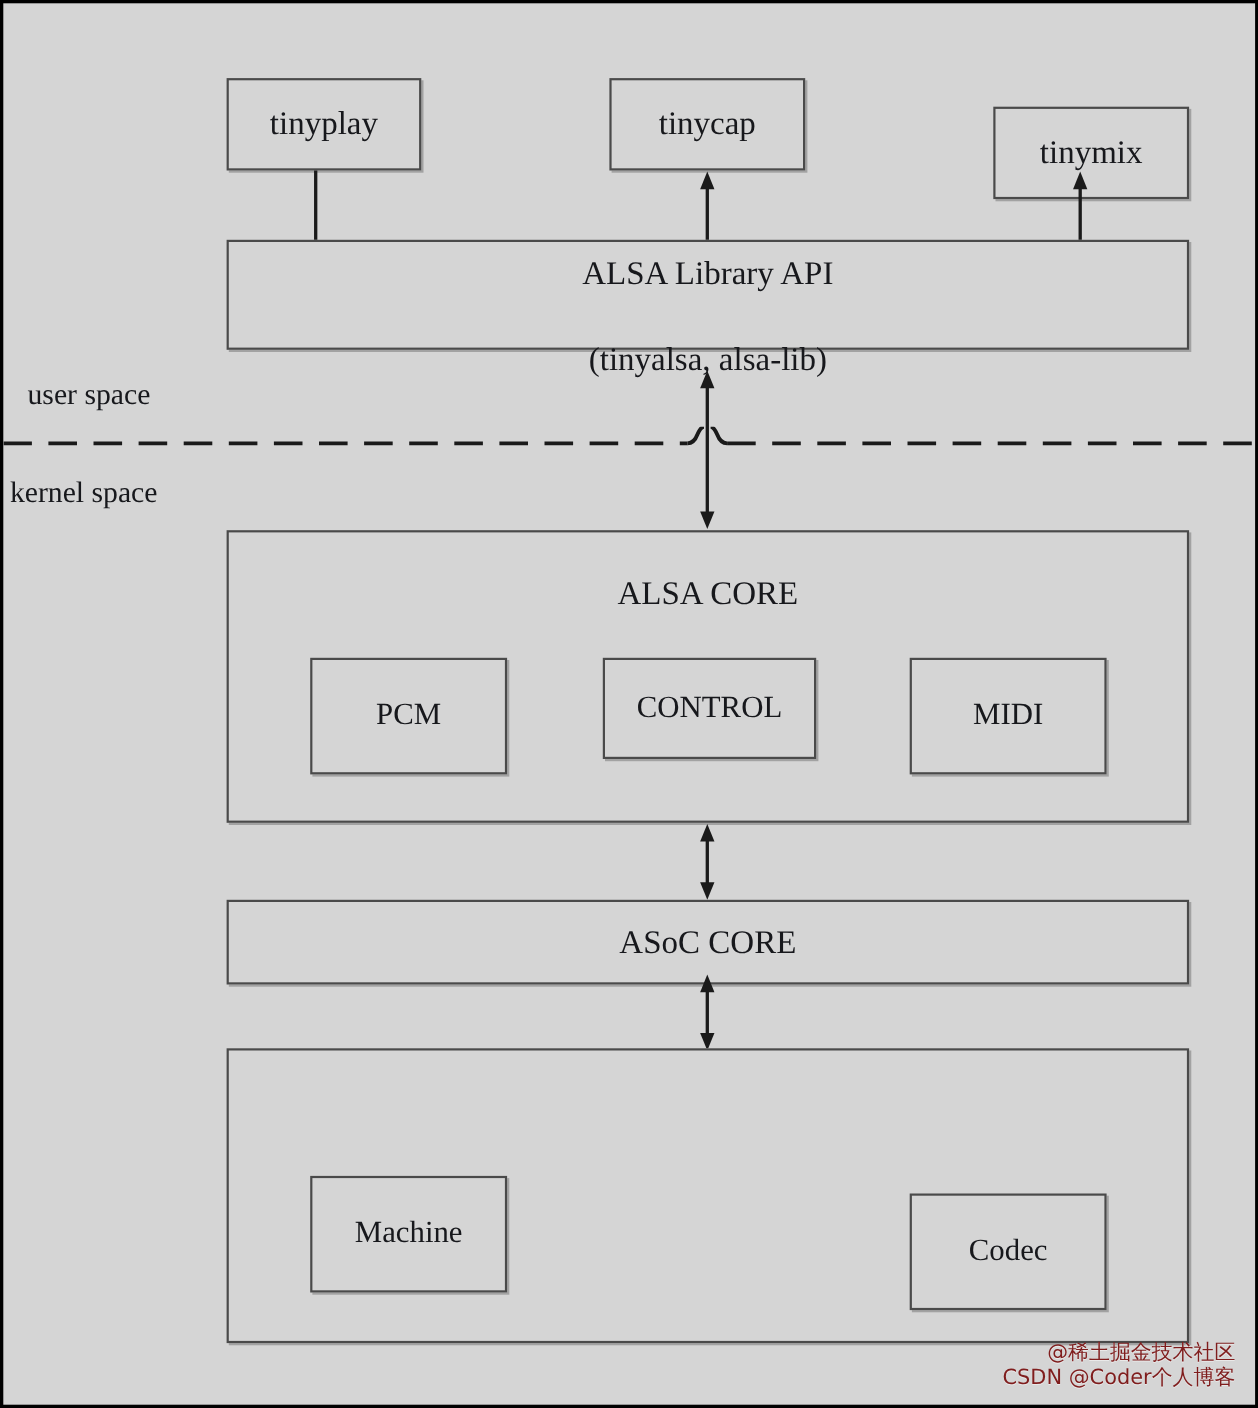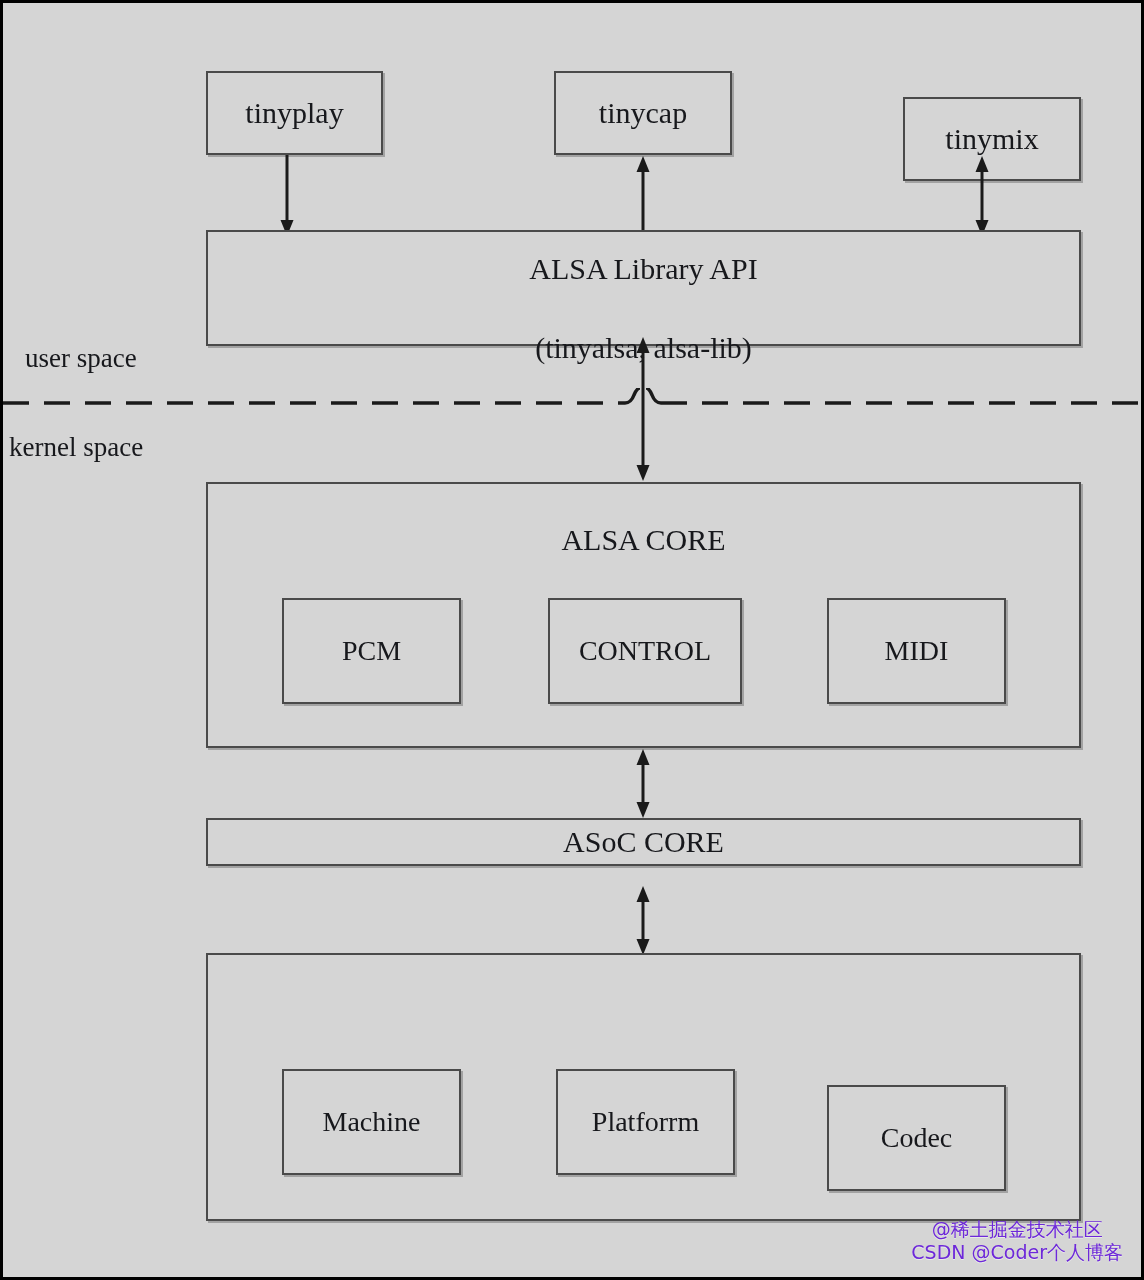--- a/index.html
+++ b/index.html
@@ -76,22 +76,22 @@
   }
   .divider-wrap svg { display: block; }
   
   .arrow {
     position: absolute;
   }
   .arrow svg { display: block; overflow: visible; }
   
   .watermark {
     position: absolute;
-    text-align: center;
-    color: #6d28d9;
+    text-align: right;
+    color: #7f1d1d;
     font-family: "DejaVu Sans", "Liberation Sans", sans-serif;
     line-height: 1.25;
     text-shadow: 0 1px 0 #e9e9e9;
     user-select: none;
   }
   .watermark .wm-line { display: block; }
   .wm1 { font-size: 19px; }
   .wm2 { font-size: 19px; }
 </style>
 </head>
@@ -126,21 +126,21 @@
   </div>
 
   <div class="arrow" style="left:971px; top:152px; width:16px; height:82px;">
     <svg width="16" height="82" viewBox="0 0 16 82">
       <line x1="8" y1="12" x2="8" y2="70" stroke="#1a1a1a" stroke-width="3"></line>
       <polygon points="8,1 1.5,17 14.5,17" fill="#1a1a1a"></polygon>
       <polygon points="8,81 1.5,65 14.5,65" fill="#1a1a1a"></polygon>
     </svg>
   </div>
 
-  <div class="box band" style="left:203px; top:227px; width:875px; height:116px;padding-left:20px;">
+  <div class="box band" style="left:203px; top:215px; width:875px; height:100px;padding-left:20px;">
     <div class="label">
       <span>ALSA Library API</span><br>
       <span>(tinyalsa, alsa-lib)</span>
     </div>
   </div>
 
   <div class="arrow" style="left:632px; top:333px; width:16px; height:146px;">
     <svg width="16" height="146" viewBox="0 0 16 146">
       <line x1="8" y1="12" x2="8" y2="134" stroke="#1a1a1a" stroke-width="3"></line>
       <polygon points="8,1 1.5,17 14.5,17" fill="#1a1a1a"></polygon>
@@ -161,58 +161,55 @@
     </svg>
   </div>
 
   <div class="box container" style="left:203px; top:479px; width:875px; height:266px;">
     <div class="heading" style="top:39px;">ALSA CORE</div>
 
     <div class="box sub" style="left:74px; top:114px; width:179px; height:106px;">
       <div class="label">PCM</div>
     </div>
 
-    <div class="box sub" style="left:340px; top:114px; width:194px; height:106px;">
+    <div class="box sub" style="left:340px; top:114px; width:194px; height:92px;">
       <div class="label">CONTROL</div>
     </div>
 
     <div class="box sub" style="left:619px; top:114px; width:179px; height:106px;">
       <div class="label">MIDI</div>
     </div>
   </div>
 
   <div class="arrow" style="left:632px; top:745px; width:16px; height:71px;">
     <svg width="16" height="71" viewBox="0 0 16 71">
       <line x1="8" y1="12" x2="8" y2="59" stroke="#1a1a1a" stroke-width="3"></line>
       <polygon points="8,1 1.5,17 14.5,17" fill="#1a1a1a"></polygon>
       <polygon points="8,70 1.5,54 14.5,54" fill="#1a1a1a"></polygon>
     </svg>
   </div>
 
-  <div class="box band" style="left:203px; top:815px; width:875px; height:48px;">
+  <div class="box band" style="left:203px; top:815px; width:875px; height:77px;">
     <div class="label">ASoC CORE</div>
   </div>
 
   <div class="arrow" style="left:632px; top:882px; width:16px; height:71px;">
     <svg width="16" height="71" viewBox="0 0 16 71">
       <line x1="8" y1="12" x2="8" y2="59" stroke="#1a1a1a" stroke-width="3"></line>
       <polygon points="8,1 1.5,17 14.5,17" fill="#1a1a1a"></polygon>
       <polygon points="8,70 1.5,54 14.5,54" fill="#1a1a1a"></polygon>
     </svg>
   </div>
 
   <div class="box container" style="left:203px; top:950px; width:875px; height:268px;">
 
     <div class="box sub" style="left:74px; top:114px; width:179px; height:106px;">
       <div class="label">Machine</div>
     </div>
 
-    <div class="box sub" style="left:348px; top:114px; width:179px; height:106px;">
-      <div class="label">Platforrm</div>
-    </div>
 
     <div class="box sub" style="left:619px; top:114px; width:179px; height:106px;margin-top:16px;">
       <div class="label">Codec</div>
     </div>
   </div>
 
   <div class="watermark" style="right:18px; bottom:12px;">
     <span class="wm-line wm1">@稀土掘金技术社区</span>
     <span class="wm-line wm2">CSDN @Coder个人博客</span>
   </div>

